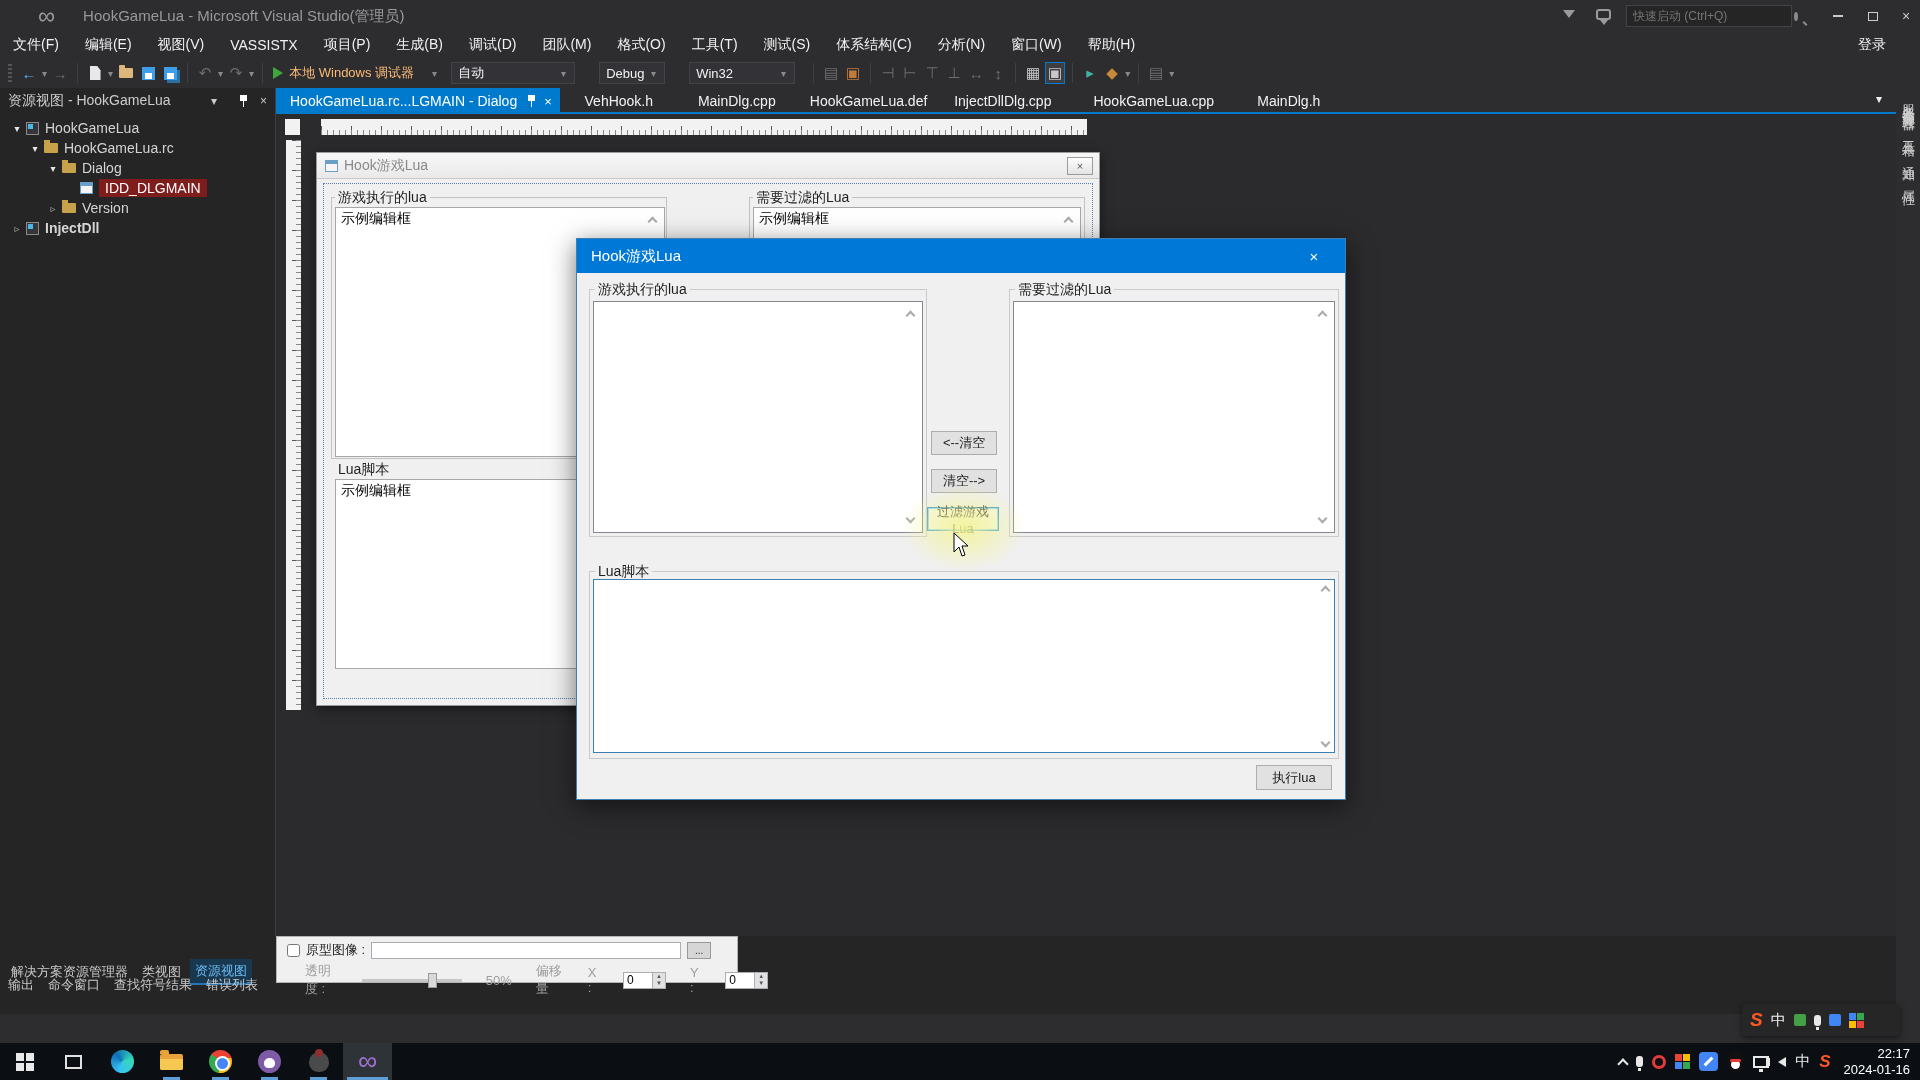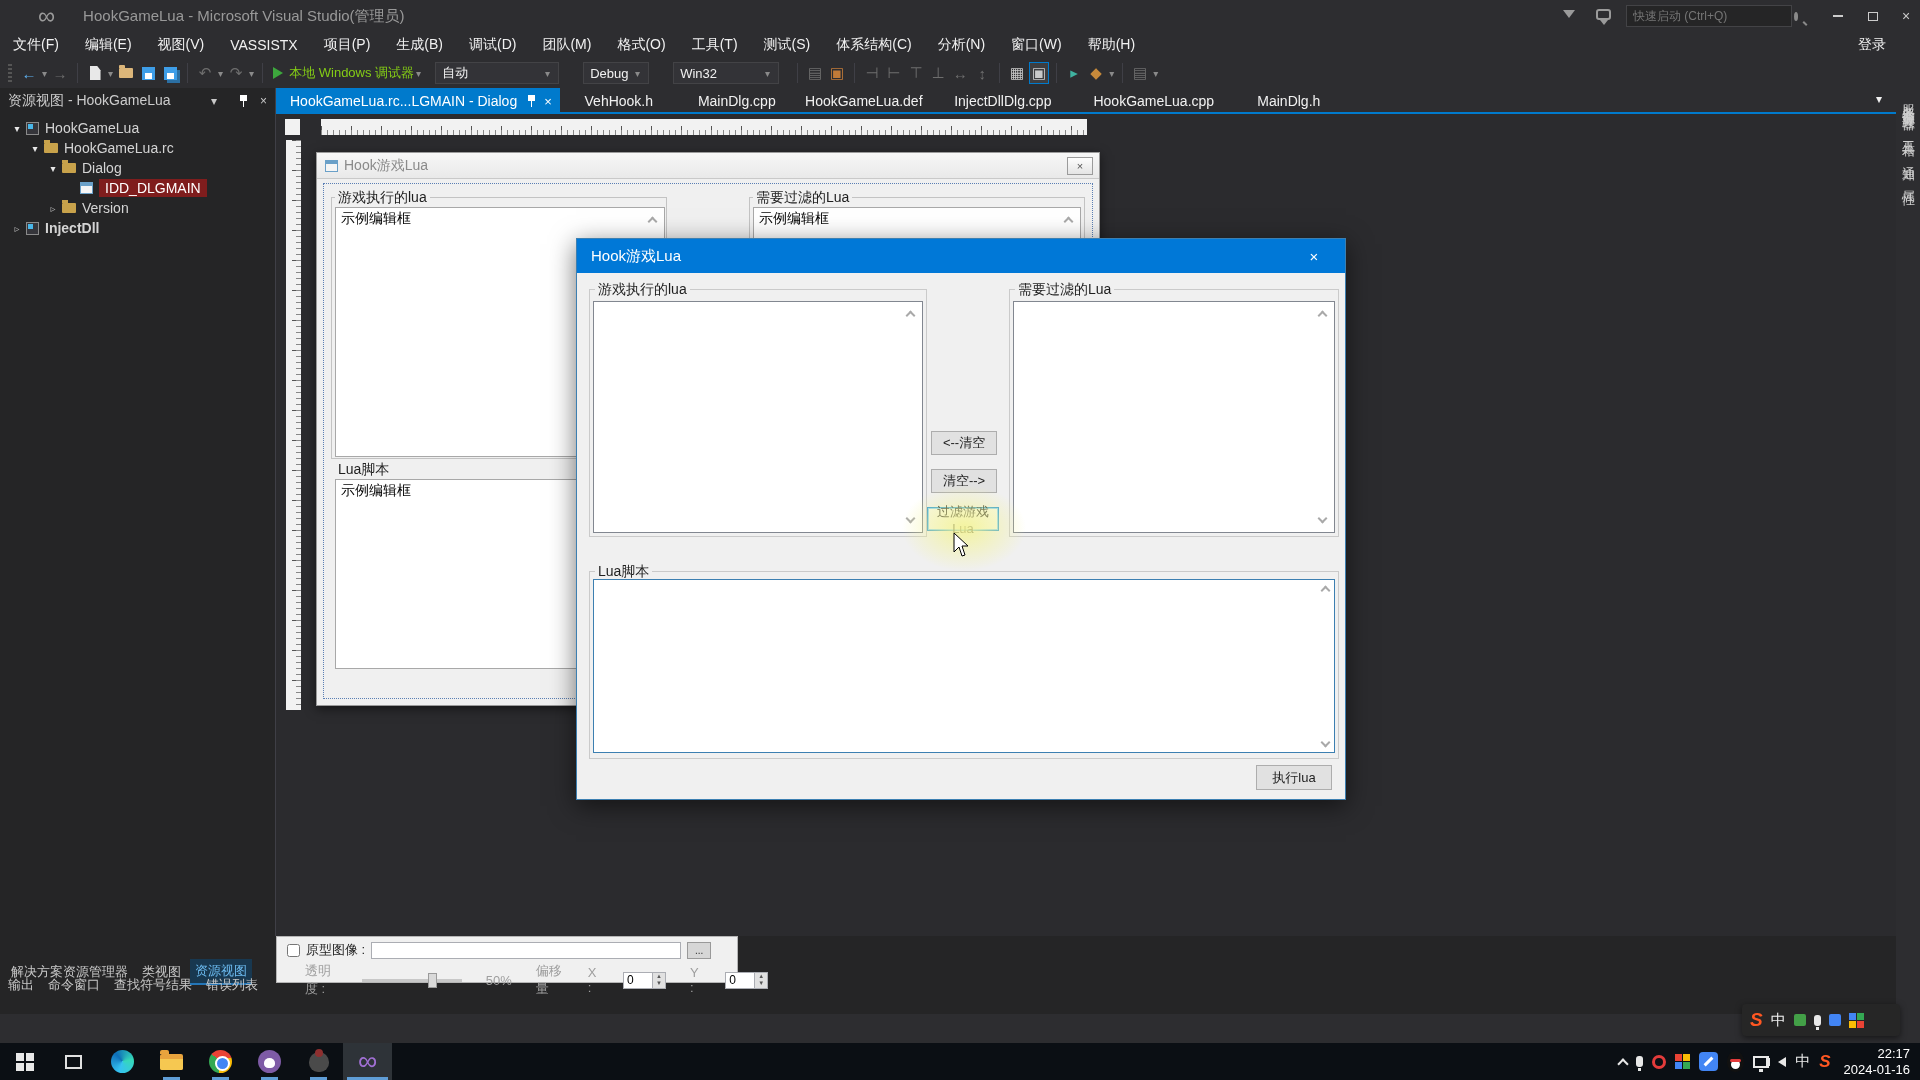--- a/index.html
+++ b/index.html
@@ -24,21 +24,21 @@
   .menubar{left:0;top:32px;width:1920px;height:26px;background:#2D2D30;color:#F1F1F1;display:flex;align-items:center;font-size:14px}
   .menu-item{padding:3px 13px;cursor:default;white-space:nowrap}
   .signin{position:absolute;right:34px;top:36px;color:#F1F1F1;font-size:14px}
   
   .toolbar{left:0;top:58px;width:1920px;height:30px;background:#2D2D30;display:flex;align-items:center;color:#C8C8C8}
   .grip{width:4px;height:18px;margin:0 6px 0 8px;background:repeating-linear-gradient(to bottom,#555 0 2px,transparent 2px 4px)}
   .tico{min-width:20px;height:22px;display:flex;align-items:center;justify-content:center;font-size:15px;margin:0 1px}
   .caret{font-size:10px;color:#8A8A8A;margin:0 2px}
   .tsep{width:1px;height:20px;background:#3F3F46;margin:0 6px}
   .play{width:0;height:0;border-top:6px solid transparent;border-bottom:6px solid transparent;border-left:10px solid #3DA73D;margin:0 6px 0 4px}
-  .dbg-label{color:#84cc16;font-size:13px;margin-right:0;white-space:nowrap}
+  .dbg-label{color:#fdba74;font-size:13px;margin-right:16px;white-space:nowrap}
   .combo{background:#333337;border:1px solid #434346;color:#F1F1F1;font-size:13px;display:flex;align-items:center;height:22px;padding:0 6px;margin:0 12px}
   .combo span:first-child{flex:1}
   .page-ico{width:11px;height:14px;background:#E8E8E8;clip-path:polygon(0 0,70% 0,100% 30%,100% 100%,0 100%)}
   .folder-ico{width:14px;height:10px;background:#DCB67A;border-radius:1px;position:relative}
   .folder-ico::before{content:"";position:absolute;left:0;top:-3px;width:6px;height:3px;background:#DCB67A;border-radius:1px 1px 0 0}
   .floppy{width:13px;height:13px;background:#3E9EE8;position:relative}
   .floppy::after{content:"";position:absolute;left:3px;top:6px;width:7px;height:6px;background:#fff}
   .gray{color:#6E6E6E}
   .toggled{background:#3E3E40;border:1px solid #007ACC}
   
@@ -273,21 +273,21 @@
       <span>HookGameLua.rc...LGMAIN - Dialog</span>
       <span class="pin"></span>
       <span class="tabx">×</span>
     </div>
     <div class="tab" style="width:118px;justify-content:center">
         <span>VehHook.h</span>
       </div>
     <div class="tab" style="width:118px;justify-content:center">
         <span>MainDlg.cpp</span>
       </div>
-    <div class="tab" style="width:136px;justify-content:center">
+    <div class="tab" style="width:136px;justify-content:flex-start">
         <span>HookGameLua.def</span>
       </div>
     <div class="tab" style="width:142px;justify-content:center">
         <span>InjectDllDlg.cpp</span>
       </div>
     <div class="tab" style="width:160px;justify-content:center">
         <span>HookGameLua.cpp</span>
       </div>
     <div class="tab" style="width:110px;justify-content:center">
         <span>MainDlg.h</span>

